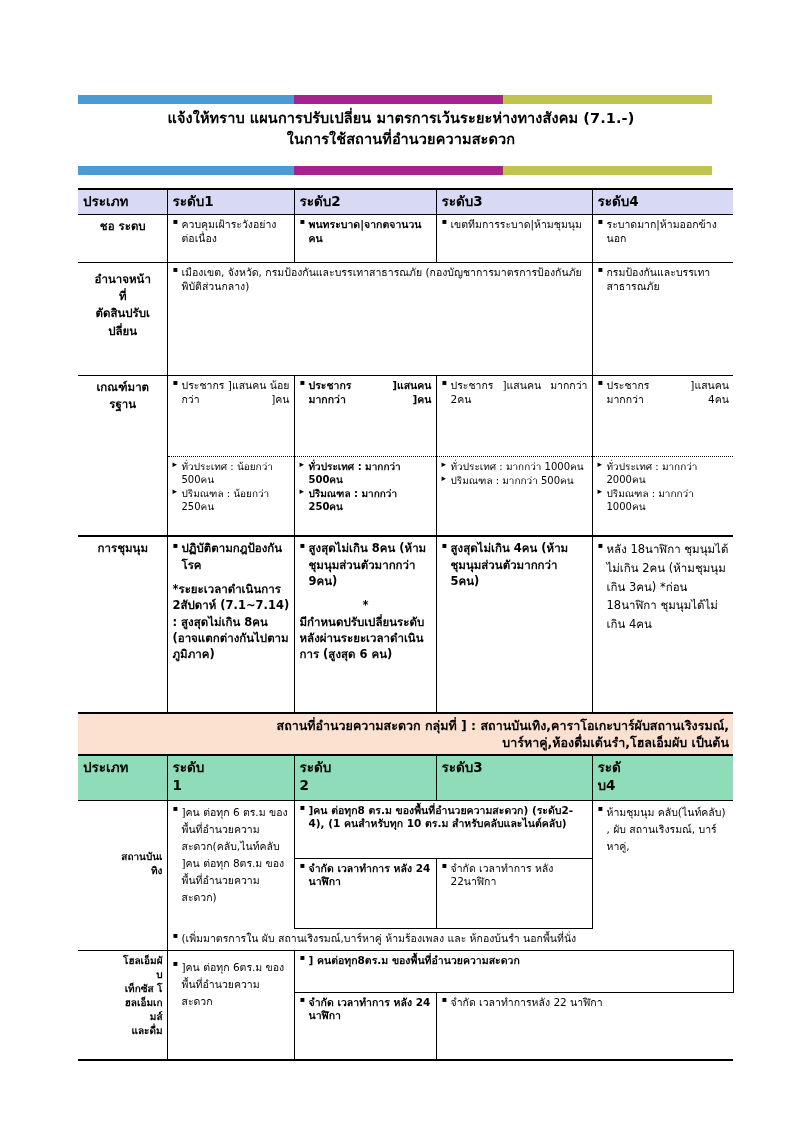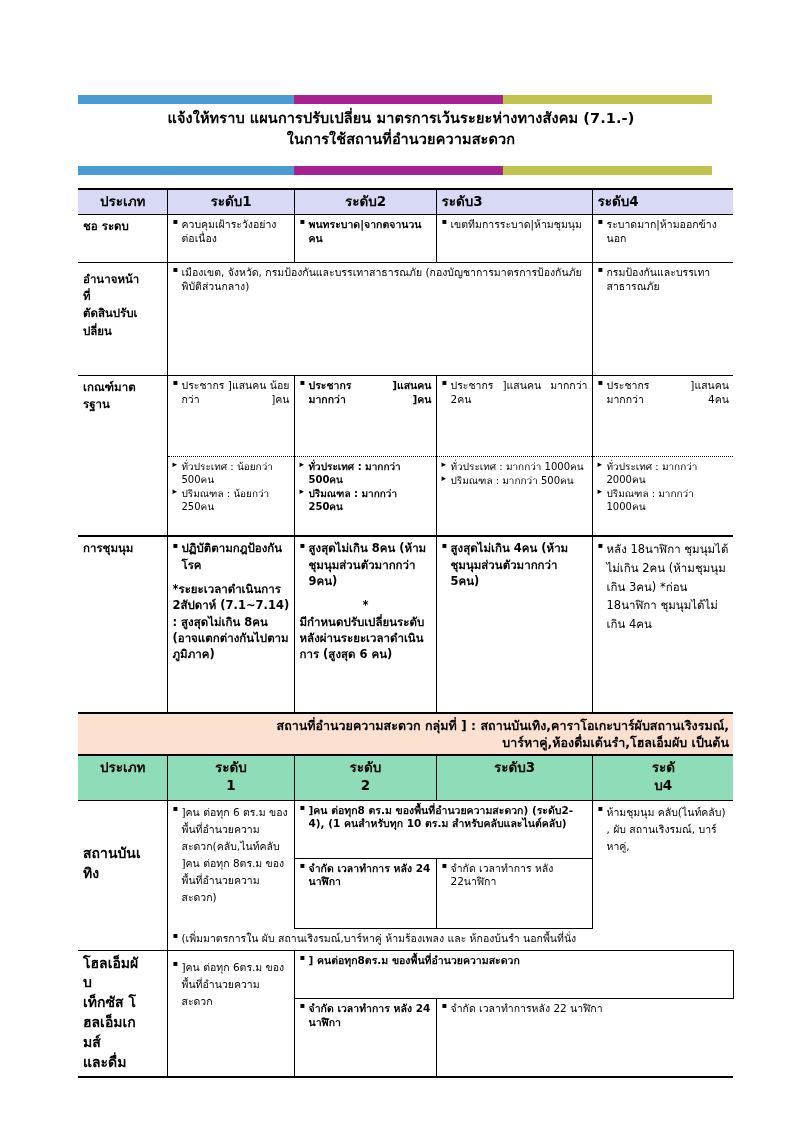--- a/index.html
+++ b/index.html
@@ -95,42 +95,42 @@
   .bb-thin  { border-bottom: 1px solid #000 !important; }
   .bt-dot   { border-top: 1px dotted #000 !important; }
   .br-thin  { border-right: 1px solid #000 !important; }
 
   
   .hdr-lav { background: #d8d9f4; }
   .hdr-grn { background: #8fdcb8; }
   .banner-peach { background: #fce0d0; }
 
   .hdr-cell {
-    text-align: center;
+    text-align: left;
     font-size: 13.5px;
     font-weight: bold;
     padding-top: 5px;
     padding-bottom: 5px;
     vertical-align: top;
   }
   .hdr-left  { text-align: left; padding-left: 3px; }
 
   .rowlabel {
     font-weight: bold;
     font-size: 11.5px;
-    text-align: left;
+    text-align: center;
     vertical-align: middle;
     line-height: 1.5;
     padding-left: 2px;
     padding-right: 2px;
   }
   .rowlabel-left {
     font-weight: bold;
-    font-size: 14px;
-    text-align: left;
+    font-size: 10px;
+    text-align: right;
     vertical-align: top;
     line-height: 1.42;
     padding-left: 3px;
   }
 
   ul.bl {
     margin: 0;
     padding: 0;
     list-style: none;
   }

